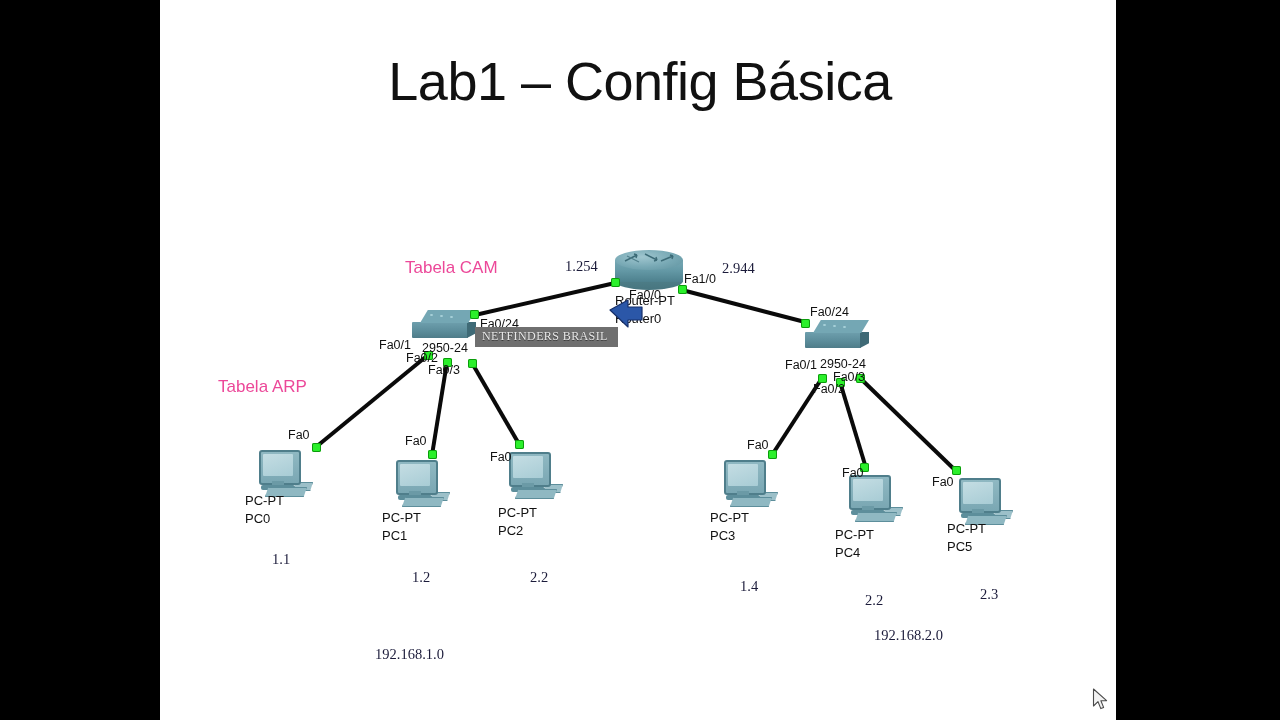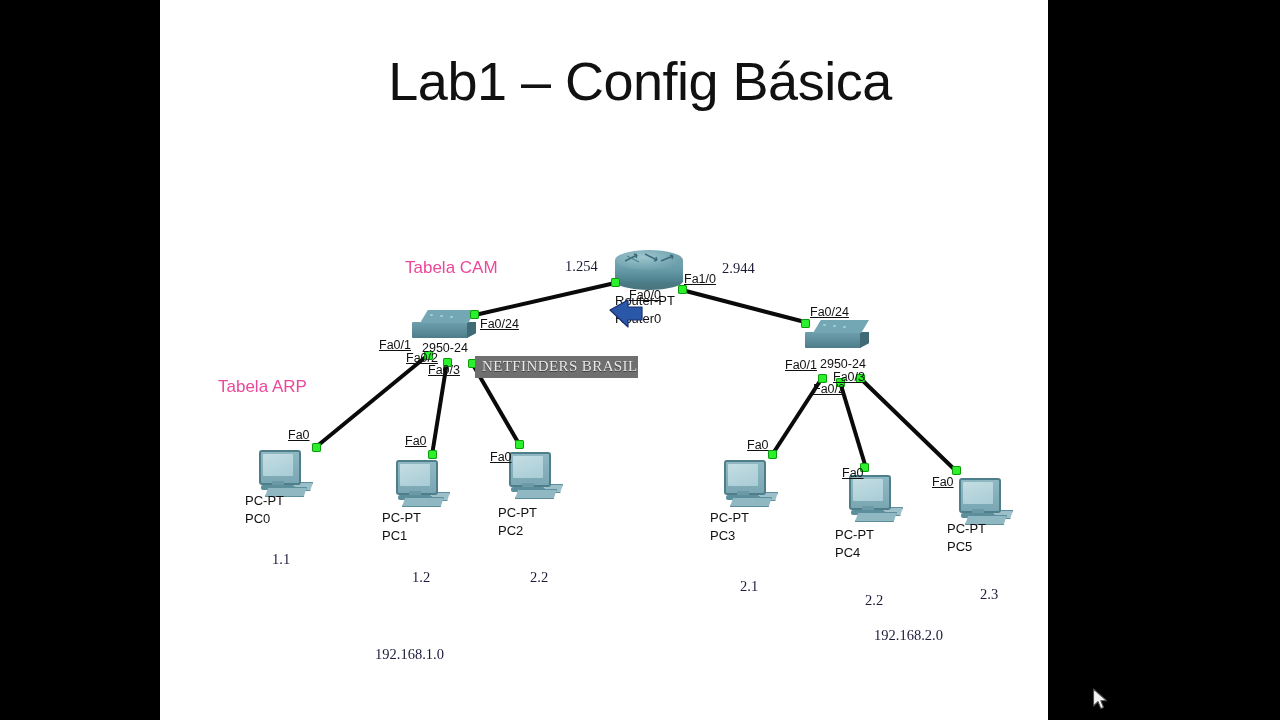--- a/index.html
+++ b/index.html
@@ -1,31 +1,31 @@
 <!DOCTYPE html>
 <html><head>
 <meta charset="utf-8">
 <style>
   html,body{margin:0;padding:0;background:#000;}
   body{width:1280px;height:720px;overflow:hidden;font-family:"Liberation Sans",sans-serif;}
   #stage{position:relative;width:1280px;height:720px;background:#000;}
-  #slide{position:absolute;left:160px;top:0;width:888px;height:720px;background:#fff;}
+  #slide{position:absolute;left:160px;top:0;width:956px;height:720px;background:#fff;}
 
   #title{
     position:absolute;left:0;top:52px;width:960px;text-align:center;
     font-family:"Liberation Sans",sans-serif;font-size:54px;font-weight:400;
     color:#111;letter-spacing:-0.5px;line-height:1.1;white-space:nowrap;
   }
 
   #canvas{position:absolute;left:0;top:0;width:960px;height:720px;}
   svg#wires{position:absolute;left:0;top:0;width:960px;height:720px;pointer-events:none;}
 
   .lbl{position:absolute;font-family:"Liberation Sans",sans-serif;color:#1a1a1a;white-space:nowrap;}
   .section-lbl{font-size:17px;font-weight:400;color:#ec4899;}
-  .port-lbl{font-size:12.5px;color:#111;text-decoration:underline;}
+  .port-lbl{font-size:12.5px;color:#111;}
   .dev-lbl{font-size:13px;color:#111;}
   .ip-lbl{font-family:"Liberation Serif",serif;font-size:14.5px;color:#1b1b3a;}
   .net-lbl{font-family:"Liberation Serif",serif;font-size:14.5px;color:#1b1b3a;}
   .model-lbl{font-size:12.5px;color:#111;}
 
   
   .dev{position:absolute;}
 
   
   .switch{width:64px;height:30px;}
@@ -68,24 +68,23 @@
   .node{position:absolute;width:9px;height:9px;border-radius:2px;
     background:#2bf02b;box-shadow:0 0 0 1px #0c9a0c inset;}
 
   
   #sel-cursor{position:absolute;left:446px;top:298px;width:40px;height:40px;}
 
   
   #watermark{
     position:absolute;left:315px;top:327px;
     background:#6f6f6f;color:#e8e8e8;
-    font-family:"Liberation Serif",serif;font-size:15px;letter-spacing:.4px;
-    padding:2px 0 3px 7px;white-space:nowrap;
+    font-family:"Liberation Serif",serif;font-size:12px;letter-spacing:.4px;
+    padding:2px 10px 3px 7px;white-space:nowrap;
     text-shadow:0 1px 0 #3b3b3b;
-    margin-top:29px;
   }
 
   
   #mouse{position:absolute;left:932px;top:688px;width:18px;height:24px;}
 </style>
 </head>
 <body>
 
 <div id="stage">
   <div id="slide">
@@ -215,21 +214,21 @@
           <div class="pc-mon"></div>
           <div class="pc-screen"></div>
         <div class="pc-neck"></div>
           <div class="pc-base"></div>
           <div class="pc-kb"></div>
       </div>
       <div class="node" style="left:608px;top:450px;"></div>
       <span class="lbl port-lbl" style="left:587px;top:438px;">Fa0</span>
       <span class="lbl dev-lbl" style="left:550px;top:510px;width:80px;">PC-PT</span>
       <span class="lbl dev-lbl" style="left:550px;top:528px;width:80px;">PC3</span>
-      <span class="lbl ip-lbl" style="left:580px;top:578px;">2.1</span>
+      <span class="lbl ip-lbl" style="left:580px;top:578px;">1.4</span>
 
       <div class="dev pc" style="left:685px;top:475px;">
         <div class="pc-kb2"></div>
           <div class="pc-mon"></div>
           <div class="pc-screen"></div>
         <div class="pc-neck"></div>
           <div class="pc-base"></div>
           <div class="pc-kb"></div>
       </div>
       <div class="node" style="left:700px;top:463px;"></div>

